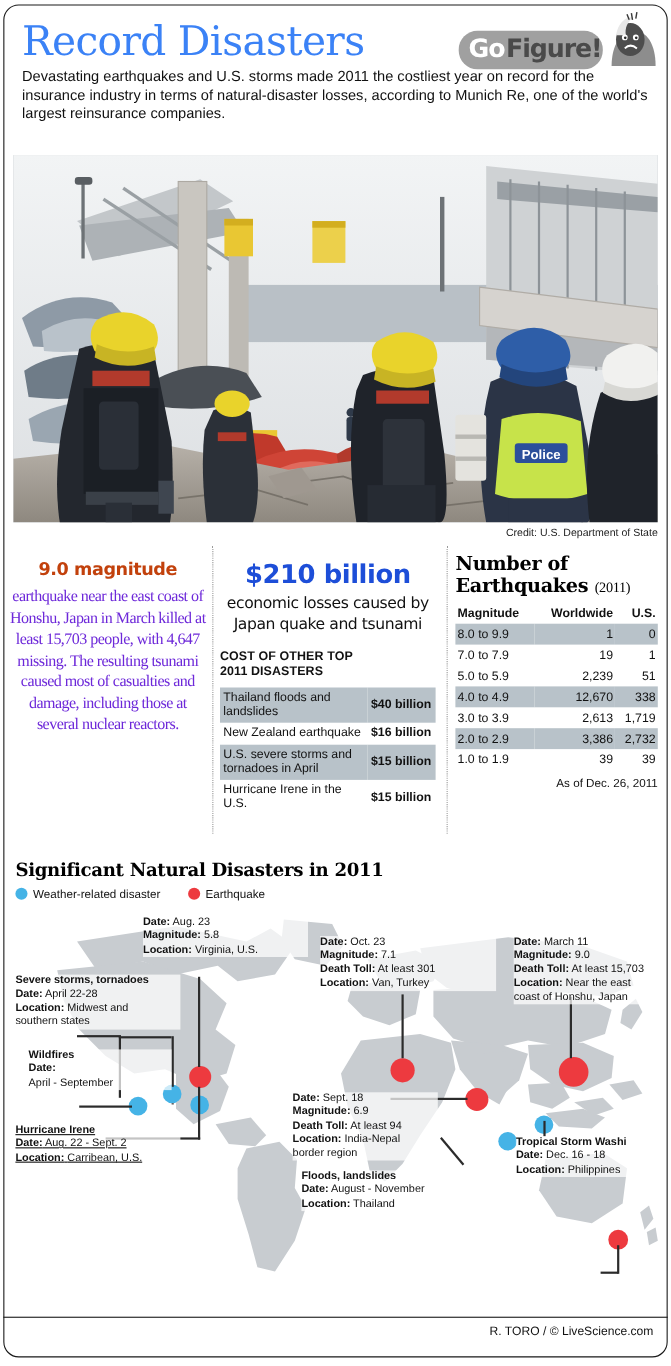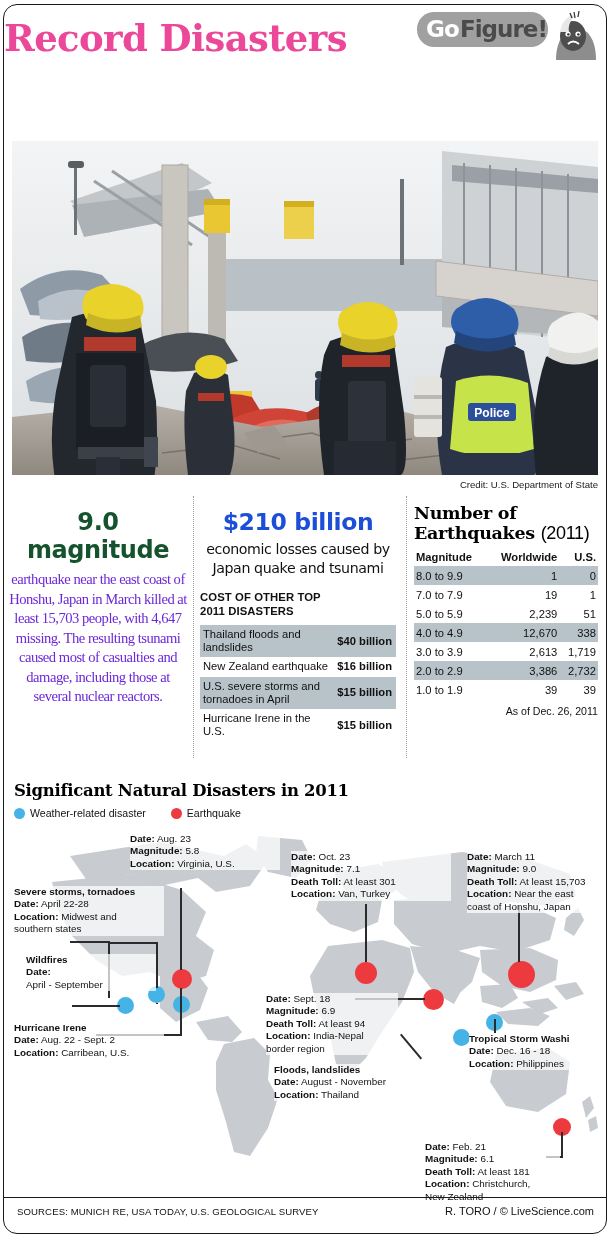--- a/index.html
+++ b/index.html
@@ -12,28 +12,28 @@
     box-sizing:border-box;
   }
   .frame{
     position:absolute;left:3px;top:4px;width:604px;height:1230px;
     border:1.3px solid #1a1a1a;border-radius:14px;box-sizing:border-box;
     background:#fff;
   }
 
   
   .title{
-    position:absolute;left:4px;top:16px;
-    font-family:"DejaVu Serif", serif;font-weight:bold;
-    font-size:37px;letter-spacing:-0.6px;color:#ec4899;
+    position:absolute;left:20px;top:16px;
+    font-family:"DejaVu Serif", serif;font-weight:normal;
+    font-size:37px;letter-spacing:-0.6px;color:#3b82f6;
     white-space:nowrap;
   }
   .gofig-wrap{position:absolute;left:417px;top:8px;width:180px;height:52px;}
   .gofig-badge{
-    position:absolute;left:0;top:4px;width:131px;height:35px;
+    position:absolute;left:0;top:20px;width:131px;height:35px;
     background:#a0a0a0;border-radius:17px;
   }
   .gofig-badge .go{
     position:absolute;left:9px;top:4px;font-size:23px;font-weight:bold;
     color:#ffffff;font-family:"DejaVu Sans", sans-serif;letter-spacing:-1px;
   }
   .gofig-badge .fig{
     position:absolute;left:43px;top:4px;font-size:23px;font-weight:bold;
     color:#4a4a4a;font-family:"DejaVu Sans", sans-serif;letter-spacing:-1px;
   }
@@ -56,21 +56,21 @@
   }
 
   
   .col-div{
     position:absolute;top:496px;width:0;height:262px;
     border-left:1.4px dotted #9a9a9a;
   }
   #divA{left:193px;}
   #divB{left:406px;}
   .colA{position:absolute;left:8px;top:508px;width:180px;text-align:center;}
-  .colA .hd{color:#14532d;font-weight:bold;font-size:24px;letter-spacing:-0.4px;
+  .colA .hd{color:#c2410c;font-weight:bold;font-size:16px;letter-spacing:-0.4px;
             font-family:"DejaVu Sans", sans-serif;}
   .colA .bd{
     margin-top:6px;font-size:14.6px;line-height:19.5px;color:#6d28d9;
     font-family:Liberation Serif, serif;font-weight:500;letter-spacing:-0.5px;
   }
 
   .colB{position:absolute;left:200px;top:508px;width:196px;}
   .colB .hd{text-align:center;color:#1d4ed8;font-weight:bold;font-size:23.5px;
             letter-spacing:-0.4px;font-family:"DejaVu Sans", sans-serif;}
   .colB .sub{
@@ -87,21 +87,21 @@
     line-height:13.2px;
   }
   .costtable td.amt{text-align:right;font-weight:bold;white-space:nowrap;padding-right:4px;}
   .costtable tr.shade td{background:#b8c2c9;}
 
   .colC{position:absolute;left:414px;top:503px;width:184px;}
   .colC .hd{
     font-family:"DejaVu Serif", serif;font-weight:bold;font-size:17.5px;
     color:#000;line-height:20px;letter-spacing:-0.3px;
   }
-  .colC .hd .yr{font-family:Liberation Sans, sans-serif;font-weight:normal;font-size:18px;text-align:right;}
+  .colC .hd .yr{font-family:Liberation Serif, serif;font-weight:normal;font-size:13px;text-align:right;}
   .eqtable{margin-top:5px;width:184px;border-collapse:collapse;}
   .eqtable th{
     font-size:11.2px;font-weight:bold;color:#111;padding:3px 2px;text-align:right;
   }
   .eqtable th.l{text-align:left;}
   .eqtable td{font-size:11.2px;color:#111;padding:3.5px 2px;text-align:right;}
   .eqtable td.l{text-align:left;}
   .eqtable tr.shade td{background:#b8c2c9;}
   .asof{margin-top:6px;text-align:right;font-size:10.6px;color:#111;}
 
@@ -161,20 +161,21 @@
       <path d="M10 24 C12 12 20 6 26 8 C20 12 18 18 19 24 Z" fill="#e8e8e8"></path>
       <circle cx="18" cy="26" r="2.6" fill="#ffffff"></circle>
       <circle cx="28" cy="26" r="2.6" fill="#ffffff"></circle>
       <circle cx="18.4" cy="26.4" r="1.2" fill="#2a2a2a"></circle>
       <circle cx="28.4" cy="26.4" r="1.2" fill="#2a2a2a"></circle>
       <path d="M18 36 Q23 31 29 36" stroke="#ffffff" stroke-width="1.8" fill="none"></path>
       <path d="M24 4 L25 10 M29 3 L28 9 M20 5 L22 10" stroke="#3a3a3a" stroke-width="1.3" fill="none"></path>
     </svg>
   </div>
 
+  <div class="deck">Devastating earthquakes and U.S. storms made 2011 the costliest year on record for the insurance industry in terms of natural-disaster losses, according to Munich Re, one of the world's largest reinsurance companies.</div>
 
   <div class="photo">
     <svg width="586" height="334" viewBox="0 0 586 334">
       <defs>
         <linearGradient id="sky" x1="0" y1="0" x2="0" y2="1">
           <stop offset="0%" stop-color="#f2f4f5"></stop>
             <stop offset="100%" stop-color="#dcdfe2"></stop>
         </linearGradient>
         <linearGradient id="rubble" x1="0" y1="0" x2="0" y2="1">
           <stop offset="0%" stop-color="#b7b1a9"></stop>
@@ -483,21 +484,21 @@
       <div><b>Location:</b> <span>Midwest and</span></div>
       <div><span>southern states</span></div>
     </div>
 
     <div class="lab" style="left:16px;top:128px;width:130px;">
       <div><b>Wildfires</b></div>
       <div><b>Date:</b></div>
       <div><span>April - September</span></div>
     </div>
 
-    <div class="lab" style="left:4px;top:196px;width:150px;">
+    <div class="lab" style="left:4px;top:196px;width:150px;text-decoration:underline;">
       <div><b>Hurricane Irene</b></div>
       <div><b>Date:</b> <span>Aug. 22 - Sept. 2</span></div>
       <div><b>Location:</b> <span>Carribean, U.S.</span></div>
     </div>
 
     <div class="lab" style="left:281px;top:25px;width:160px;">
       <div><b>Date:</b> <span>Oct. 23</span></div>
       <div><b>Magnitude:</b> <span>7.1</span></div>
       <div><b>Death Toll:</b> <span>At least 301</span></div>
       <div><b>Location:</b> <span>Van, Turkey</span></div>
@@ -524,25 +525,17 @@
       <div><b>Date:</b> <span>August - November</span></div>
       <div><b>Location:</b> <span>Thailand</span></div>
     </div>
 
     <div class="lab" style="left:459px;top:207px;width:130px;">
       <div><b>Tropical Storm Washi</b></div>
       <div><b>Date:</b> <span>Dec. 16 - 18</span></div>
       <div><b>Location:</b> <span>Philippines</span></div>
     </div>
 
-    <div class="lab" style="left:415px;top:315px;width:135px;">
-      <div><b>Date:</b> <span>Feb. 21</span></div>
-      <div><b>Magnitude:</b> <span>6.1</span></div>
-      <div><b>Death Toll:</b> <span>At least 181</span></div>
-      <div><b>Location:</b> <span>Christchurch,</span></div>
-      <div><span>New Zealand</span></div>
-    </div>
   </div>
 
   <div class="footline"></div>
-  <div class="sources">SOURCES: MUNICH RE, USA TODAY, U.S. GEOLOGICAL SURVEY</div>
   <div class="byline">R. TORO / © LiveScience.com</div>
 </div>
 
 </body></html>

